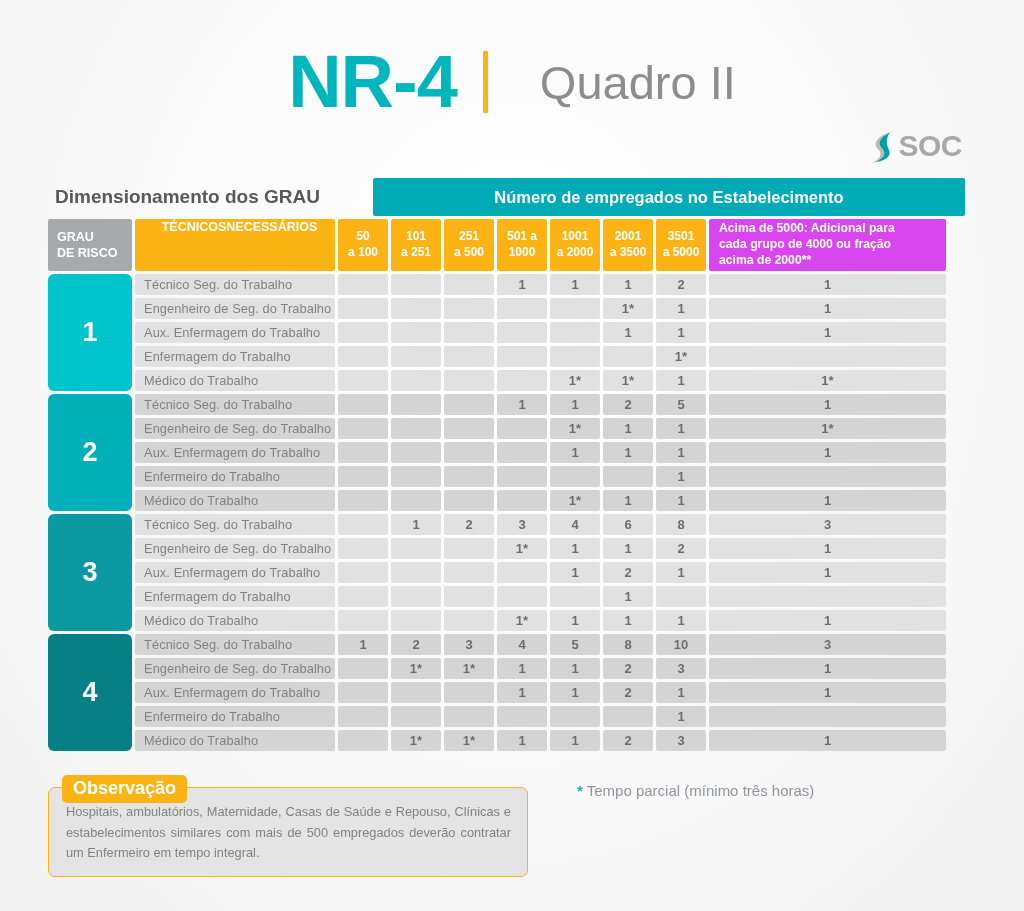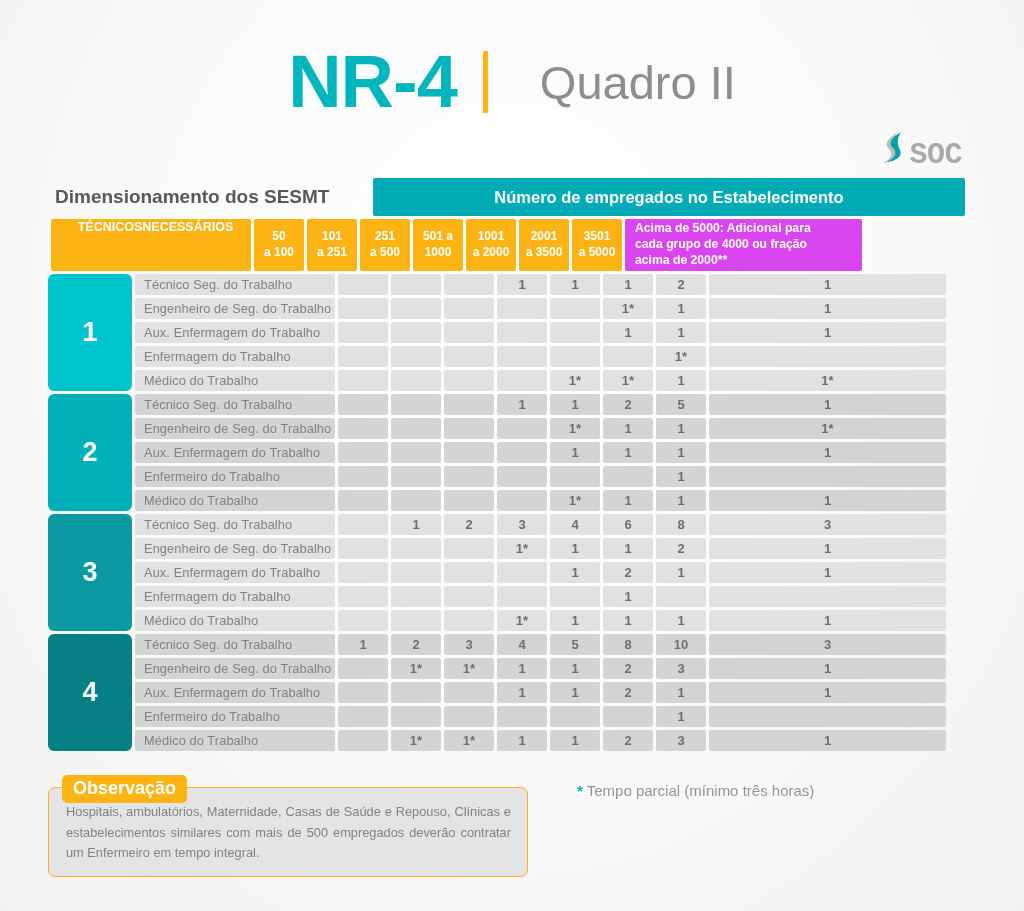--- a/index.html
+++ b/index.html
@@ -47,23 +47,22 @@
     line-height: 1;
     margin-left: 26px;
   }
 
   
   .logo {
     position: absolute;
     top: 131px;
     right: 62px;
     display: flex;
-    align-items: flex-end;
+    align-items: flex-start;
     gap: 2px;
-    font-family: Liberation Mono, monospace;
   }
   .logo-mark { display: block; }
   .logo-text {
     font-size: 30px;
     font-weight: bold;
     color: #a9a9a9;
     letter-spacing: -0.5px;
     line-height: 1;
   }
 
@@ -261,25 +260,29 @@
       <path d="M20 2 C10 8, 7 13, 12 18 C17 23, 14 28, 6 32 C14 31, 22 27, 19 20 C16 14, 16 8, 20 2 Z" fill="#b9babc"></path>
       <path d="M24 1 C14 7, 11 12, 16 17 C21 22, 18 27, 10 31 C18 30, 26 26, 23 19 C20 13, 20 7, 24 1 Z" fill="#00a0a8"></path>
     </svg>
   </span>
   <span class="logo-text">SOC</span>
 </div>
 
 <div class="sheet">
 
   <div class="hdr1">
-    <div class="hdr1-left">Dimensionamento dos SESMT</div>
+    <div class="hdr1-left">Dimensionamento dos GRAU</div>
     <div class="hdr1-right">Número de empregados no Estabelecimento</div>
   </div>
 
   <div class="hdr2">
+    <div class="h-grau c-grau">
+      <span>GRAU</span>
+      <span>DE RISCO</span>
+    </div>
     <div class="gap"></div>
     <div class="h-tec c-tec">
       <span>TÉCNICOS</span>
       <span>NECESSÁRIOS</span>
     </div>
     <div class="gap"></div>
     <div class="h-num c-num">
       <span>50</span>
       <span>a 100</span>
     </div>

